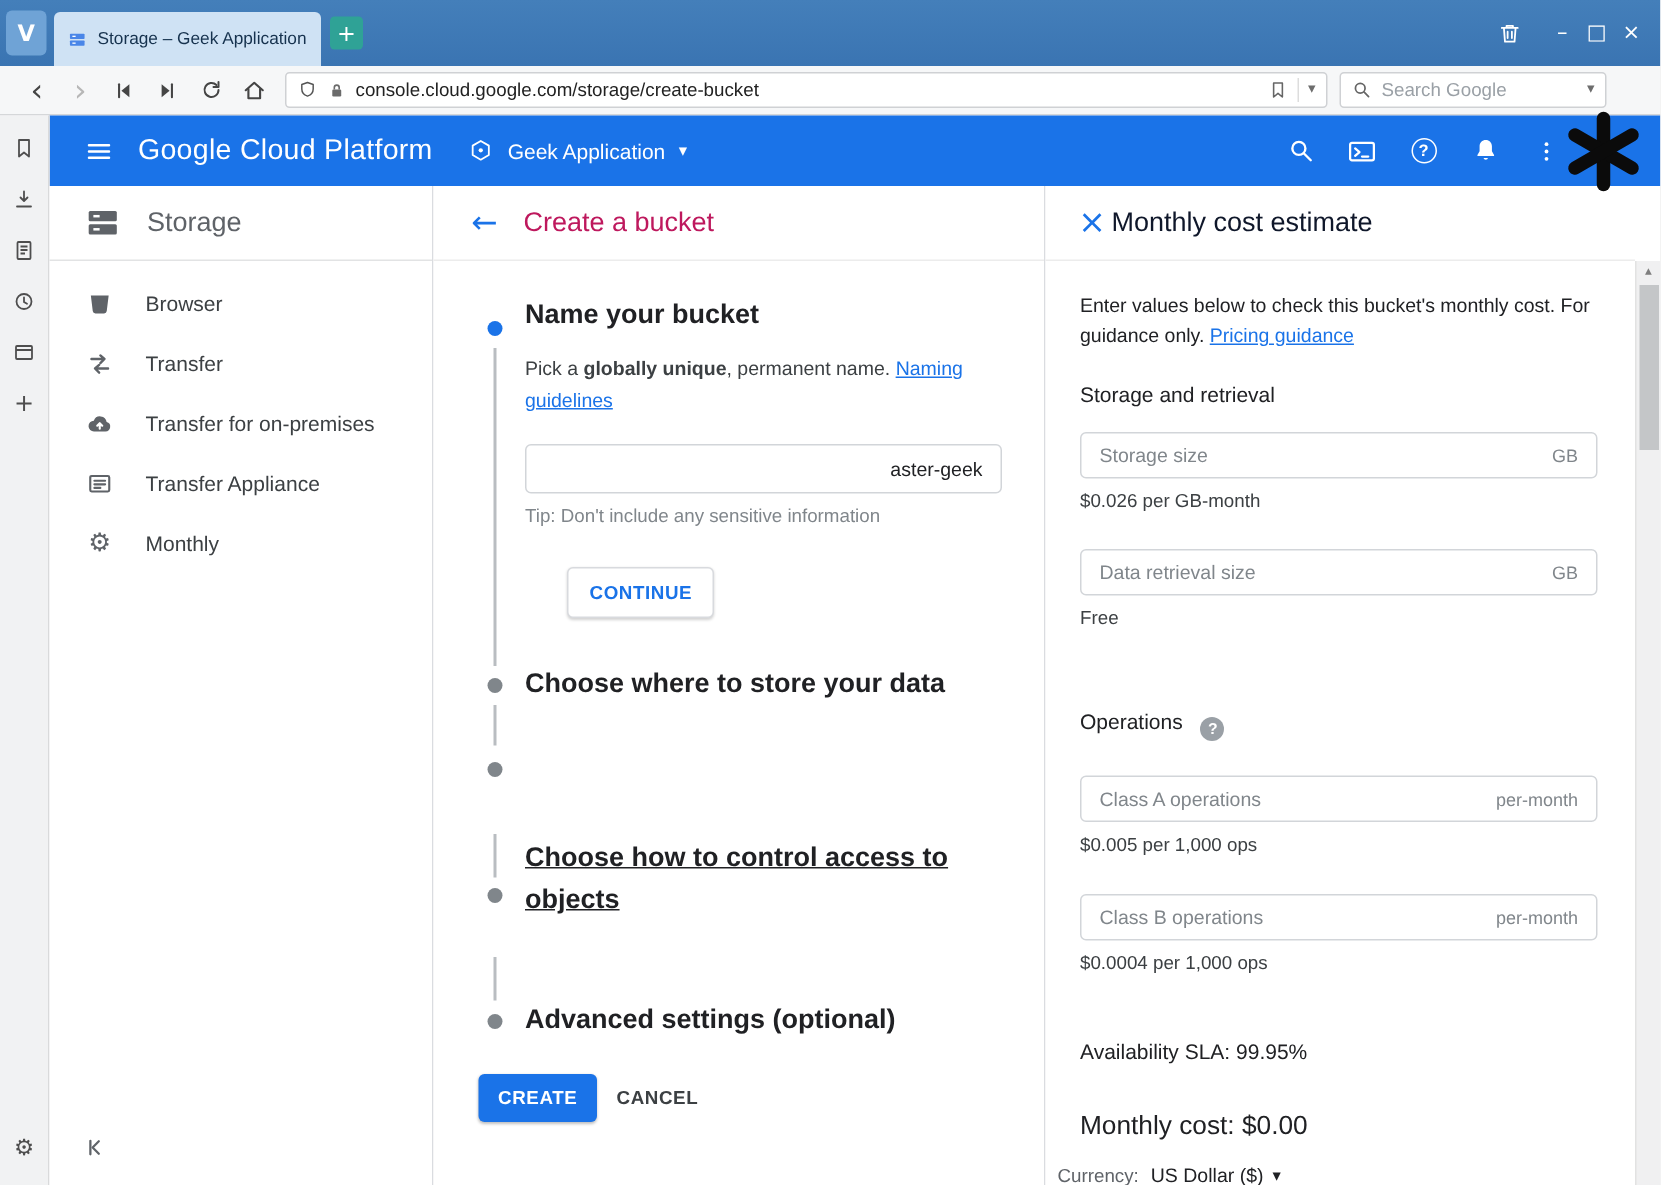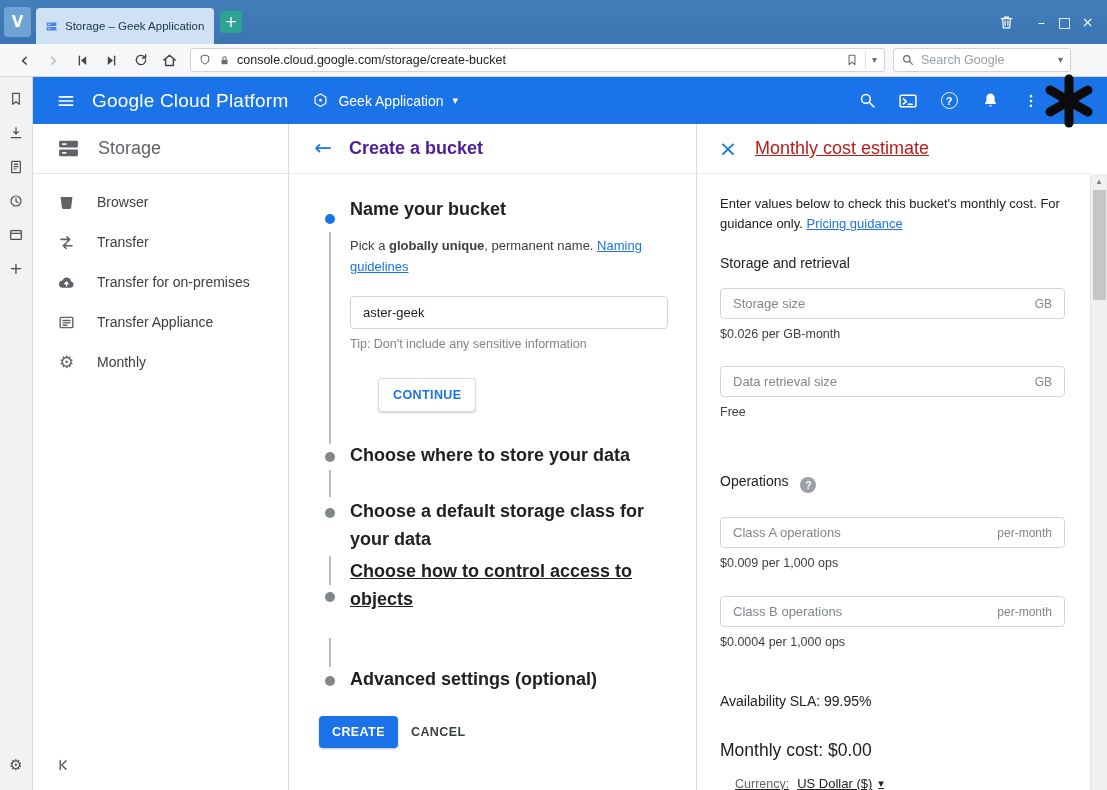--- a/index.html
+++ b/index.html
@@ -68,43 +68,43 @@
   .nav-list{padding-top:8px;}
   .nitem{height:40px;display:flex;align-items:center;gap:21px;padding-left:24px;font-size:14px;color:#3c4043;cursor:pointer;}
   .nitem svg{color:#5f6368;flex:0 0 auto;}
   .ncollapse{position:absolute;left:22px;bottom:16px;color:#5f6368;cursor:pointer;}
 
   
   .cpanel{position:absolute;left:289px;top:124px;width:408px;height:666px;background:#fff;border-right:1px solid #dadce0;box-sizing:border-box;}
   .phead{height:49px;border-bottom:1px solid #ececec;display:flex;align-items:center;}
   .backarrow{margin-left:20px;width:28px;height:28px;display:flex;align-items:center;justify-content:center;
              color:#1a73e8;font-size:21px;cursor:pointer;}
-  .ptitle{font-size:18px;color:#4c1d95;margin-left:12px;font-weight:bold;}
+  .ptitle{font-size:18px;color:#be185d;margin-left:12px;}
   .dot{width:10px;height:10px;border-radius:50%;}
   .dot-active{background:#1a73e8;} .dot-idle{background:#80868b;}
   .rail{width:2px;background:#b9bdc1;}
   .stitle{font-size:18px;font-weight:bold;color:#202124;line-height:1.55;}
   .sdesc{font-size:13px;color:#3c4043;line-height:1.6;width:302px;}
   .link{color:#1a73e8;text-decoration:underline;cursor:pointer;}
   .name-input{width:318px;height:33px;border:1px solid #d2d5d9;border-radius:4px;font-size:13px;color:#202124;
-              padding:0 12px;box-sizing:border-box;font-family:inherit;outline:none;}
+              padding:0 12px;box-sizing:border-box;font-family:inherit;outline:none;text-align:right;}
   .tip{font-size:12.5px;color:#80868b;}
   .btn-outline{background:#fff;border:1px solid #d8dade;border-radius:4px;color:#1a73e8;font-weight:bold;
                font-size:12.5px;letter-spacing:.4px;padding:9px 14px;box-shadow:0 1px 2px rgba(0,0,0,.18);
                display:inline-block;cursor:pointer;}
   .btn-primary{background:#1a73e8;border-radius:4px;color:#fff;font-weight:bold;font-size:12.5px;letter-spacing:.4px;
                padding:9px 13px;box-shadow:0 1px 2px rgba(0,0,0,.25);display:inline-block;cursor:pointer;}
   .btn-text{color:#3c4043;font-weight:bold;font-size:12.5px;letter-spacing:.4px;padding:9px 10px;display:inline-block;cursor:pointer;}
 
   
   .rpanel{position:absolute;left:697px;top:124px;width:393px;height:666px;background:#fff;}
   .rphead{height:49px;border-bottom:1px solid #ececec;display:flex;align-items:center;}
   .xclose{margin-left:18px;width:26px;height:26px;display:flex;align-items:center;justify-content:center;
           color:#1a73e8;font-size:22px;cursor:pointer;}
-  .rptitle{font-size:18px;color:#b91c1c;margin-left:14px;text-decoration:underline;}
+  .rptitle{font-size:18px;color:#0f172a;}
   .intro{font-size:13px;color:#202124;line-height:1.55;width:356px;}
   .sechead{font-size:14px;font-weight:normal;color:#202124;}
   .efield{width:345px;height:31px;border:1px solid #d2d5d9;border-radius:4px;display:flex;align-items:center;
           padding:0 12px;box-sizing:border-box;cursor:text;background:#fff;}
   .eflabel{font-size:13px;color:#80868b;}
   .efsuffix{margin-left:auto;font-size:12px;color:#80868b;}
   .enote{font-size:12.5px;color:#3c4043;}
   .qfill{width:16px;height:16px;border-radius:50%;background:#9aa0a6;color:#fff;font-size:10.5px;font-weight:bold;
          display:inline-flex;align-items:center;justify-content:center;margin-left:12px;vertical-align:-3px;cursor:pointer;}
   .qfill::before{content:"?";}
@@ -379,21 +379,20 @@
     <div class="abs rail" style="left:40px;top:514px;height:29px;"></div>
     <div class="abs dot dot-idle" style="left:36px;top:552px;"></div>
 
     <div class="abs stitle" style="left:61px;top:72px;">Name your bucket</div>
     <div class="abs sdesc" style="left:61px;top:112px;"><span>Pick a </span><b>globally unique</b><span>, permanent name. </span><a class="link">Naming guidelines</a></div>
     <input class="abs name-input" style="left: 61px; top: 172px;" type="text" spellcheck="false" value="aster-geek">
     <div class="abs tip" style="left:61px;top:213px;">Tip: Don't include any sensitive information</div>
     <div class="abs btn-outline" style="left:61px;top:254px;margin-left:28px;">CONTINUE</div>
 
     <div class="abs stitle" style="left:61px;top:318px;width:330px;">Choose where to store your data</div>
-    <div class="abs stitle" style="left:61px;top:374px;width:318px;">Choose a default storage class for your data</div>
     <div class="abs stitle" style="left:61px;top:434px;width:312px;text-decoration:underline;">Choose how to control access to objects</div>
     <div class="abs stitle" style="left:61px;top:542px;width:330px;">Advanced settings (optional)</div>
 
     <div class="abs btn-primary" style="left:30px;top:592px;">CREATE</div>
     <div class="abs btn-text" style="left:112px;top:592px;">CANCEL</div>
   </div>
 
   <div class="rpanel">
     <div class="rphead">
       <div class="xclose">
@@ -417,32 +416,32 @@
       <span class="efsuffix">GB</span>
     </div>
     <div class="abs enote" style="left:23px;top:281px;">Free</div>
 
     <div class="abs sechead" style="left:23px;top:349px;"><span>Operations</span><span class="qfill"></span></div>
 
     <div class="abs efield" style="left:23px;top:393px;">
       <span class="eflabel">Class A operations</span>
       <span class="efsuffix">per-month</span>
     </div>
-    <div class="abs enote" style="left:23px;top:432px;">$0.009 per 1,000 ops</div>
+    <div class="abs enote" style="left:23px;top:432px;">$0.005 per 1,000 ops</div>
 
     <div class="abs efield" style="left:23px;top:472px;">
       <span class="eflabel">Class B operations</span>
       <span class="efsuffix">per-month</span>
     </div>
     <div class="abs enote" style="left:23px;top:511px;">$0.0004 per 1,000 ops</div>
 
     <div class="abs sla" style="left:23px;top:569px;">Availability SLA: 99.95%</div>
     <div class="abs mcost" style="left:23px;top:616px;">Monthly cost: $0.00</div>
 
-    <div class="abs currow" style="left:38px;top:652px;text-decoration:underline;">
+    <div class="abs currow" style="left:8px;top:652px;">
       <span class="curlabel">Currency:</span>
       <span class="curval">
           <span>US Dollar ($)</span>
           <span class="g g-caret"></span>
         </span>
     </div>
   </div>
 
   <div class="sbar">
     <div class="sbar-up">

